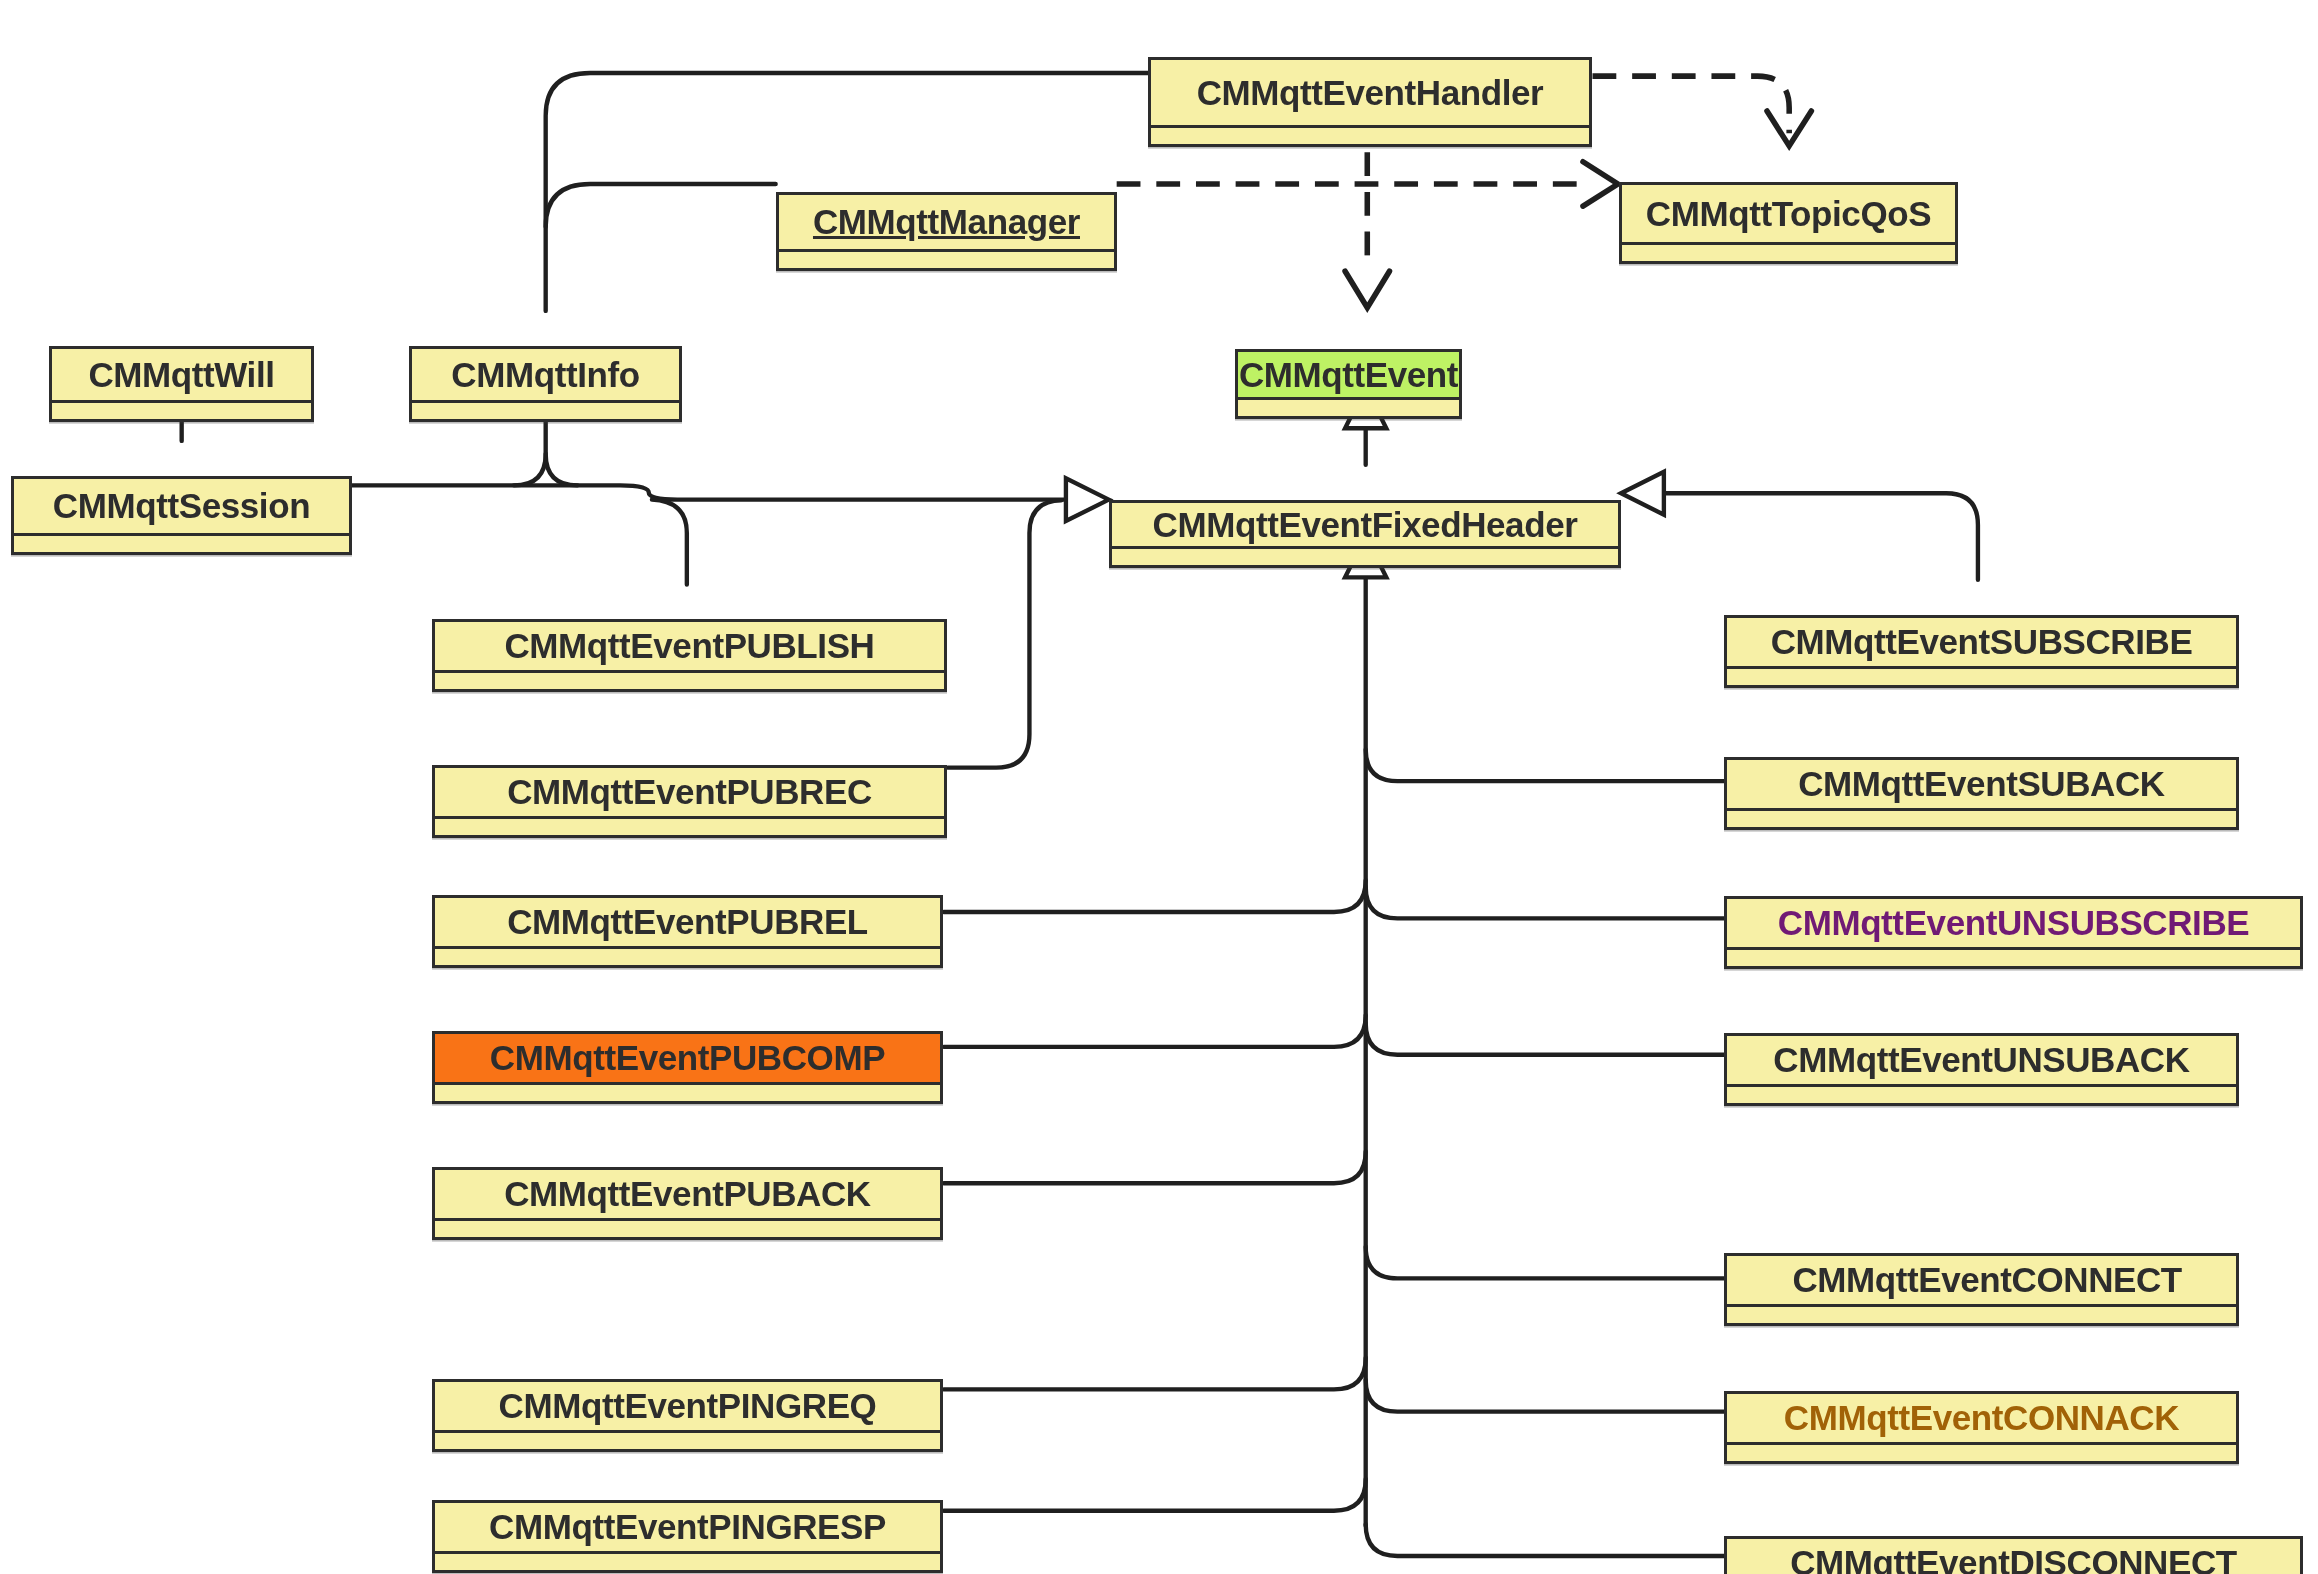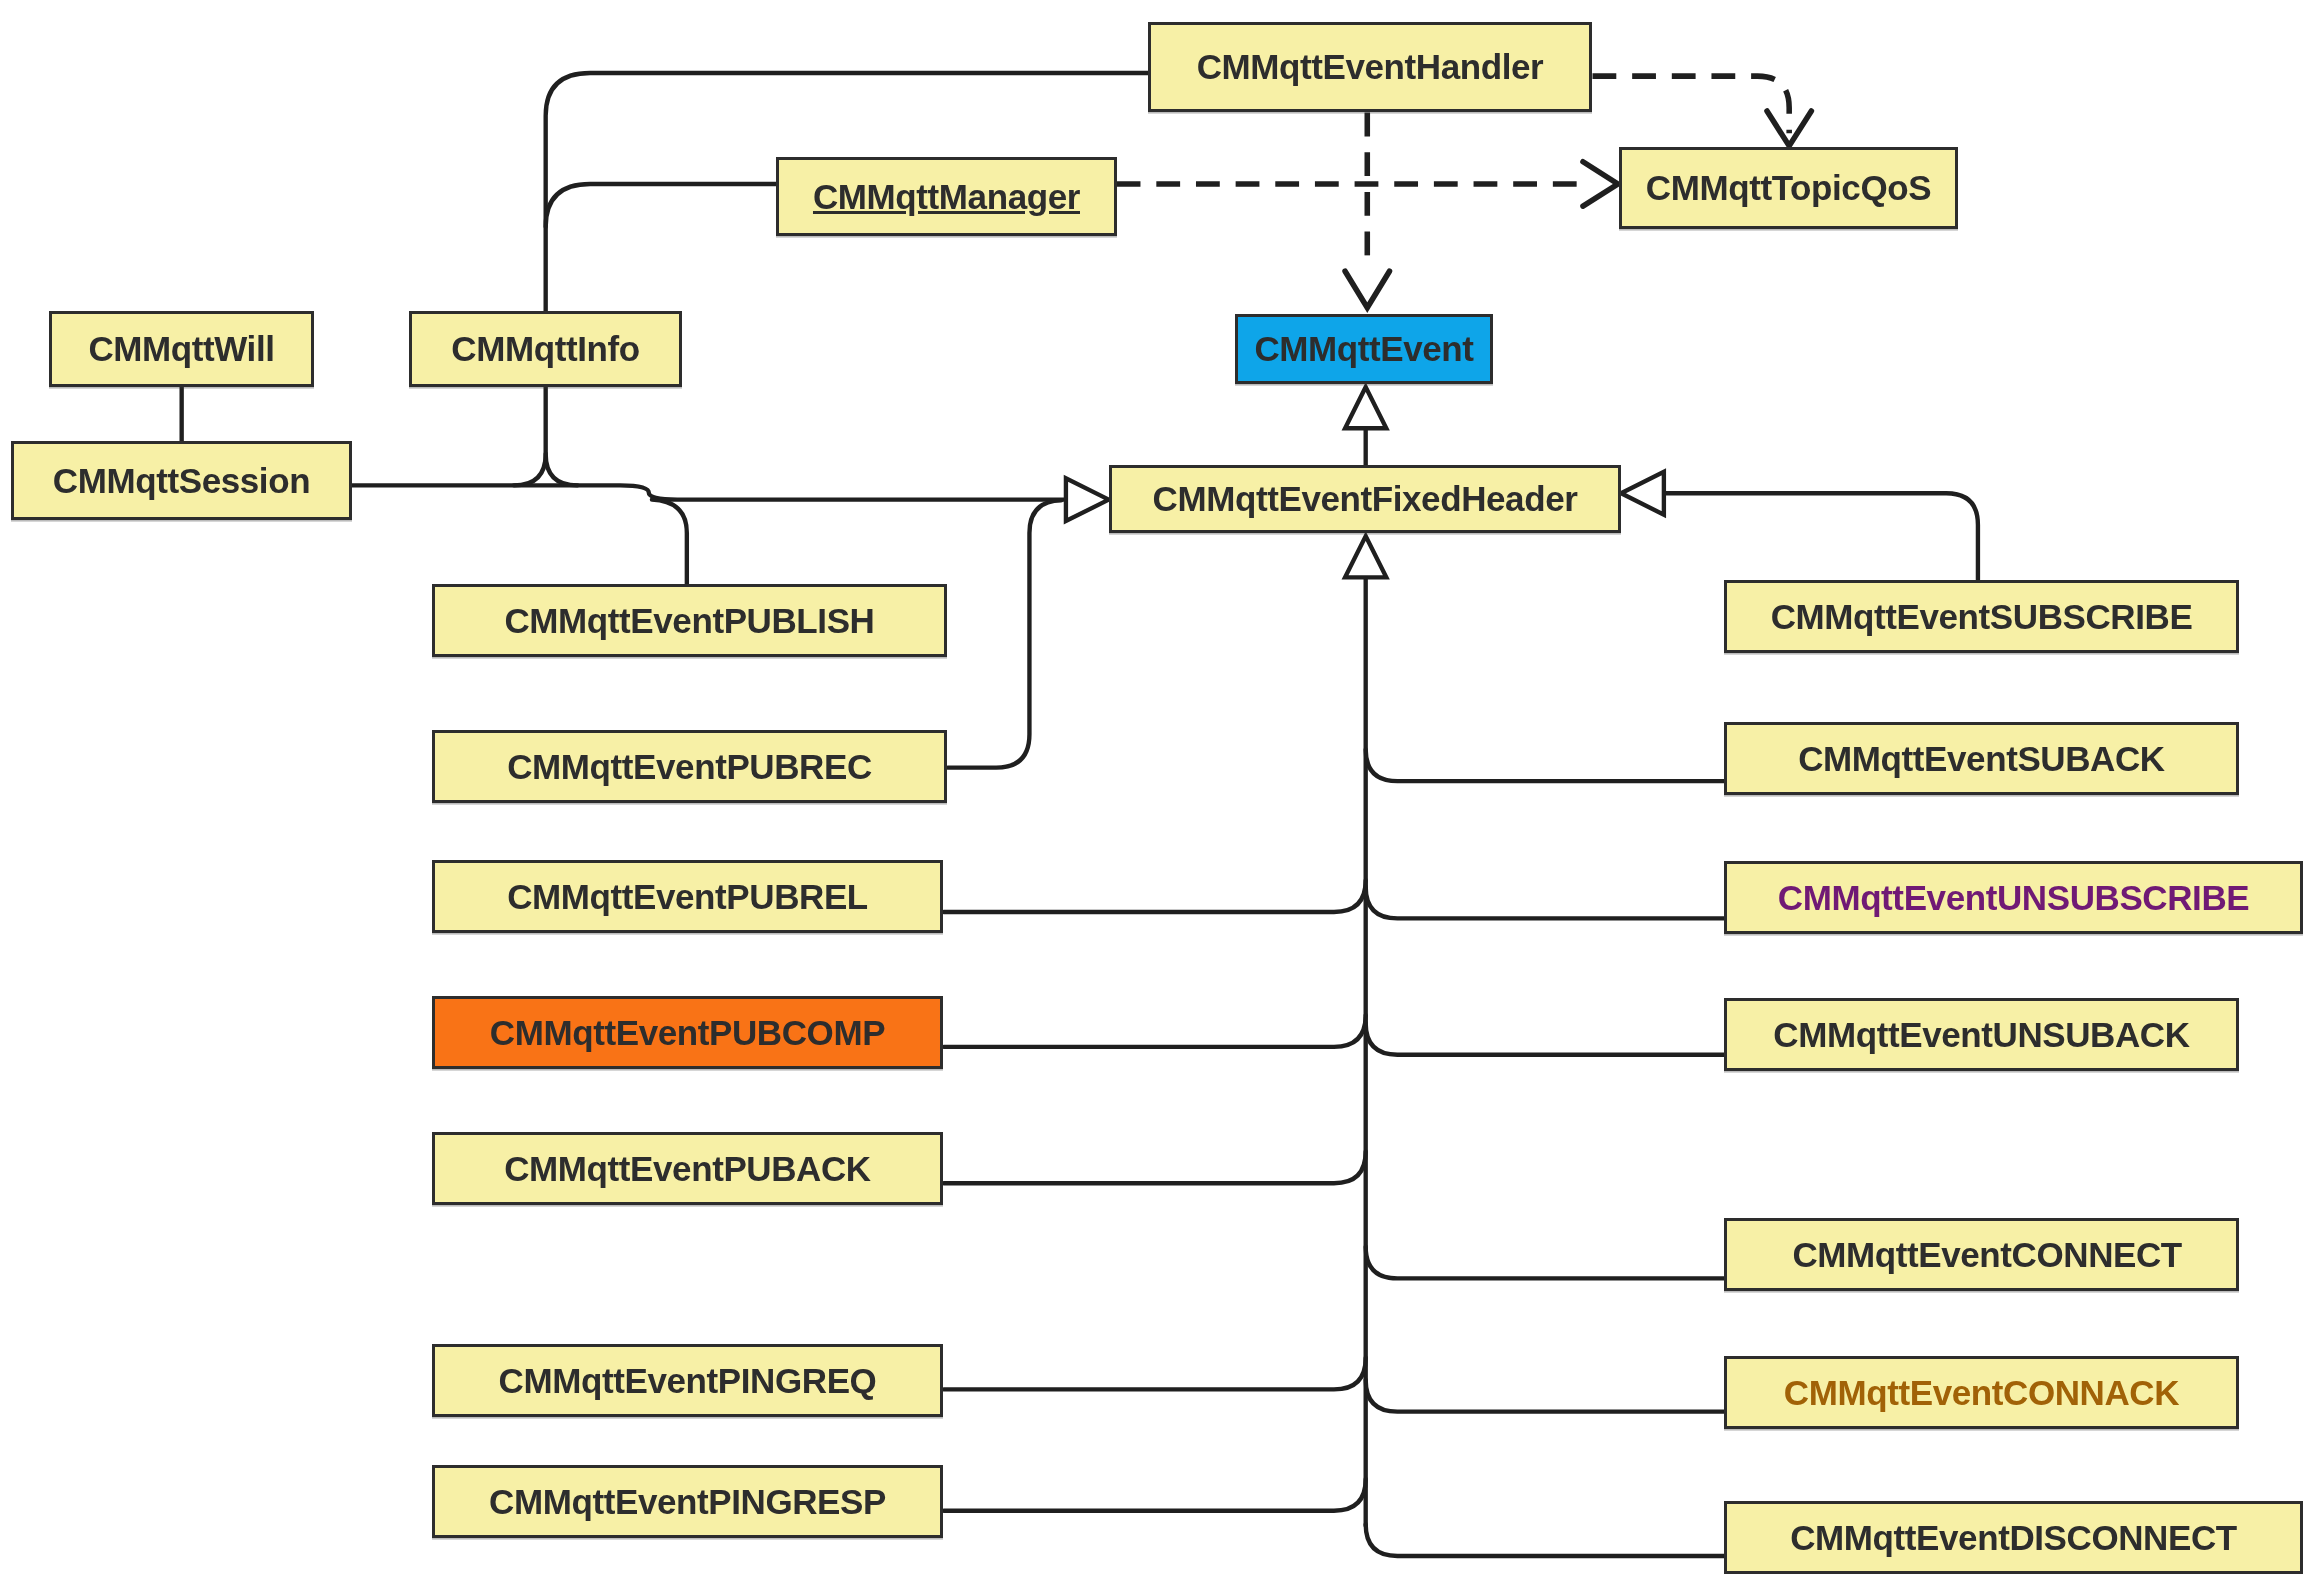--- a/index.html
+++ b/index.html
@@ -9,22 +9,23 @@
     background:#ffffff;
     font-family:"Liberation Sans", sans-serif;
     overflow:hidden;
   }
   #connector-layer{position:absolute;left:0;top:0;width:100%;height:100%;}
   .uml-class{
     position:absolute;
     box-sizing:border-box;
     background:#f7f0a6;
     border:3.2px solid #2d2d2d;
-    display:flex;
+    display:flex;flex-direction:column;
     box-shadow:0 1.6px 0 rgba(60,60,60,.35);
+    margin-top:35px;
   }
   .uml-class-title{
     flex:1;
     display:flex;align-items:center;justify-content:center;
     font-weight:700;
     font-size:35px;
     letter-spacing:-0.4px;
     color:#2d2d2d;
     white-space:nowrap;
     padding:0 4.8px;
@@ -99,21 +100,21 @@
         <div class="uml-class-strip" style="background: rgb(247, 240, 166); border-top-color: rgb(45, 45, 45);"></div>
       </div>
       <div class="uml-class" style="left: 49px; top: 311px; width: 265px; height: 76px; background: rgb(247, 240, 166); border-color: rgb(45, 45, 45);">
         <div class="uml-class-title" style="color: rgb(45, 45, 45);">CMMqttWill</div>
         <div class="uml-class-strip" style="background: rgb(247, 240, 166); border-top-color: rgb(45, 45, 45);"></div>
       </div>
       <div class="uml-class" style="left: 409px; top: 311px; width: 273px; height: 76px; background: rgb(247, 240, 166); border-color: rgb(45, 45, 45);">
         <div class="uml-class-title" style="color: rgb(45, 45, 45);">CMMqttInfo</div>
         <div class="uml-class-strip" style="background: rgb(247, 240, 166); border-top-color: rgb(45, 45, 45);"></div>
       </div>
-      <div class="uml-class" style="left: 1235px; top: 314px; width: 258px; height: 70px; background: #0ea5e9; border-color: rgb(45, 45, 45);">
+      <div class="uml-class" style="left: 1235px; top: 314px; width: 227px; height: 70px; background: #bef264; border-color: rgb(45, 45, 45);">
         <div class="uml-class-title" style="color: rgb(45, 45, 45);">CMMqttEvent</div>
         <div class="uml-class-strip" style="background: rgb(247, 240, 166); border-top-color: rgb(45, 45, 45);"></div>
       </div>
       <div class="uml-class" style="left: 11px; top: 441px; width: 341px; height: 79px; background: rgb(247, 240, 166); border-color: rgb(45, 45, 45);">
         <div class="uml-class-title" style="color: rgb(45, 45, 45);">CMMqttSession</div>
         <div class="uml-class-strip" style="background: rgb(247, 240, 166); border-top-color: rgb(45, 45, 45);"></div>
       </div>
       <div class="uml-class" style="left: 1109px; top: 465px; width: 512px; height: 68px; background: rgb(247, 240, 166); border-color: rgb(45, 45, 45);">
         <div class="uml-class-title" style="color: rgb(45, 45, 45);">CMMqttEventFixedHeader</div>
         <div class="uml-class-strip" style="background: rgb(247, 240, 166); border-top-color: rgb(45, 45, 45);"></div>

